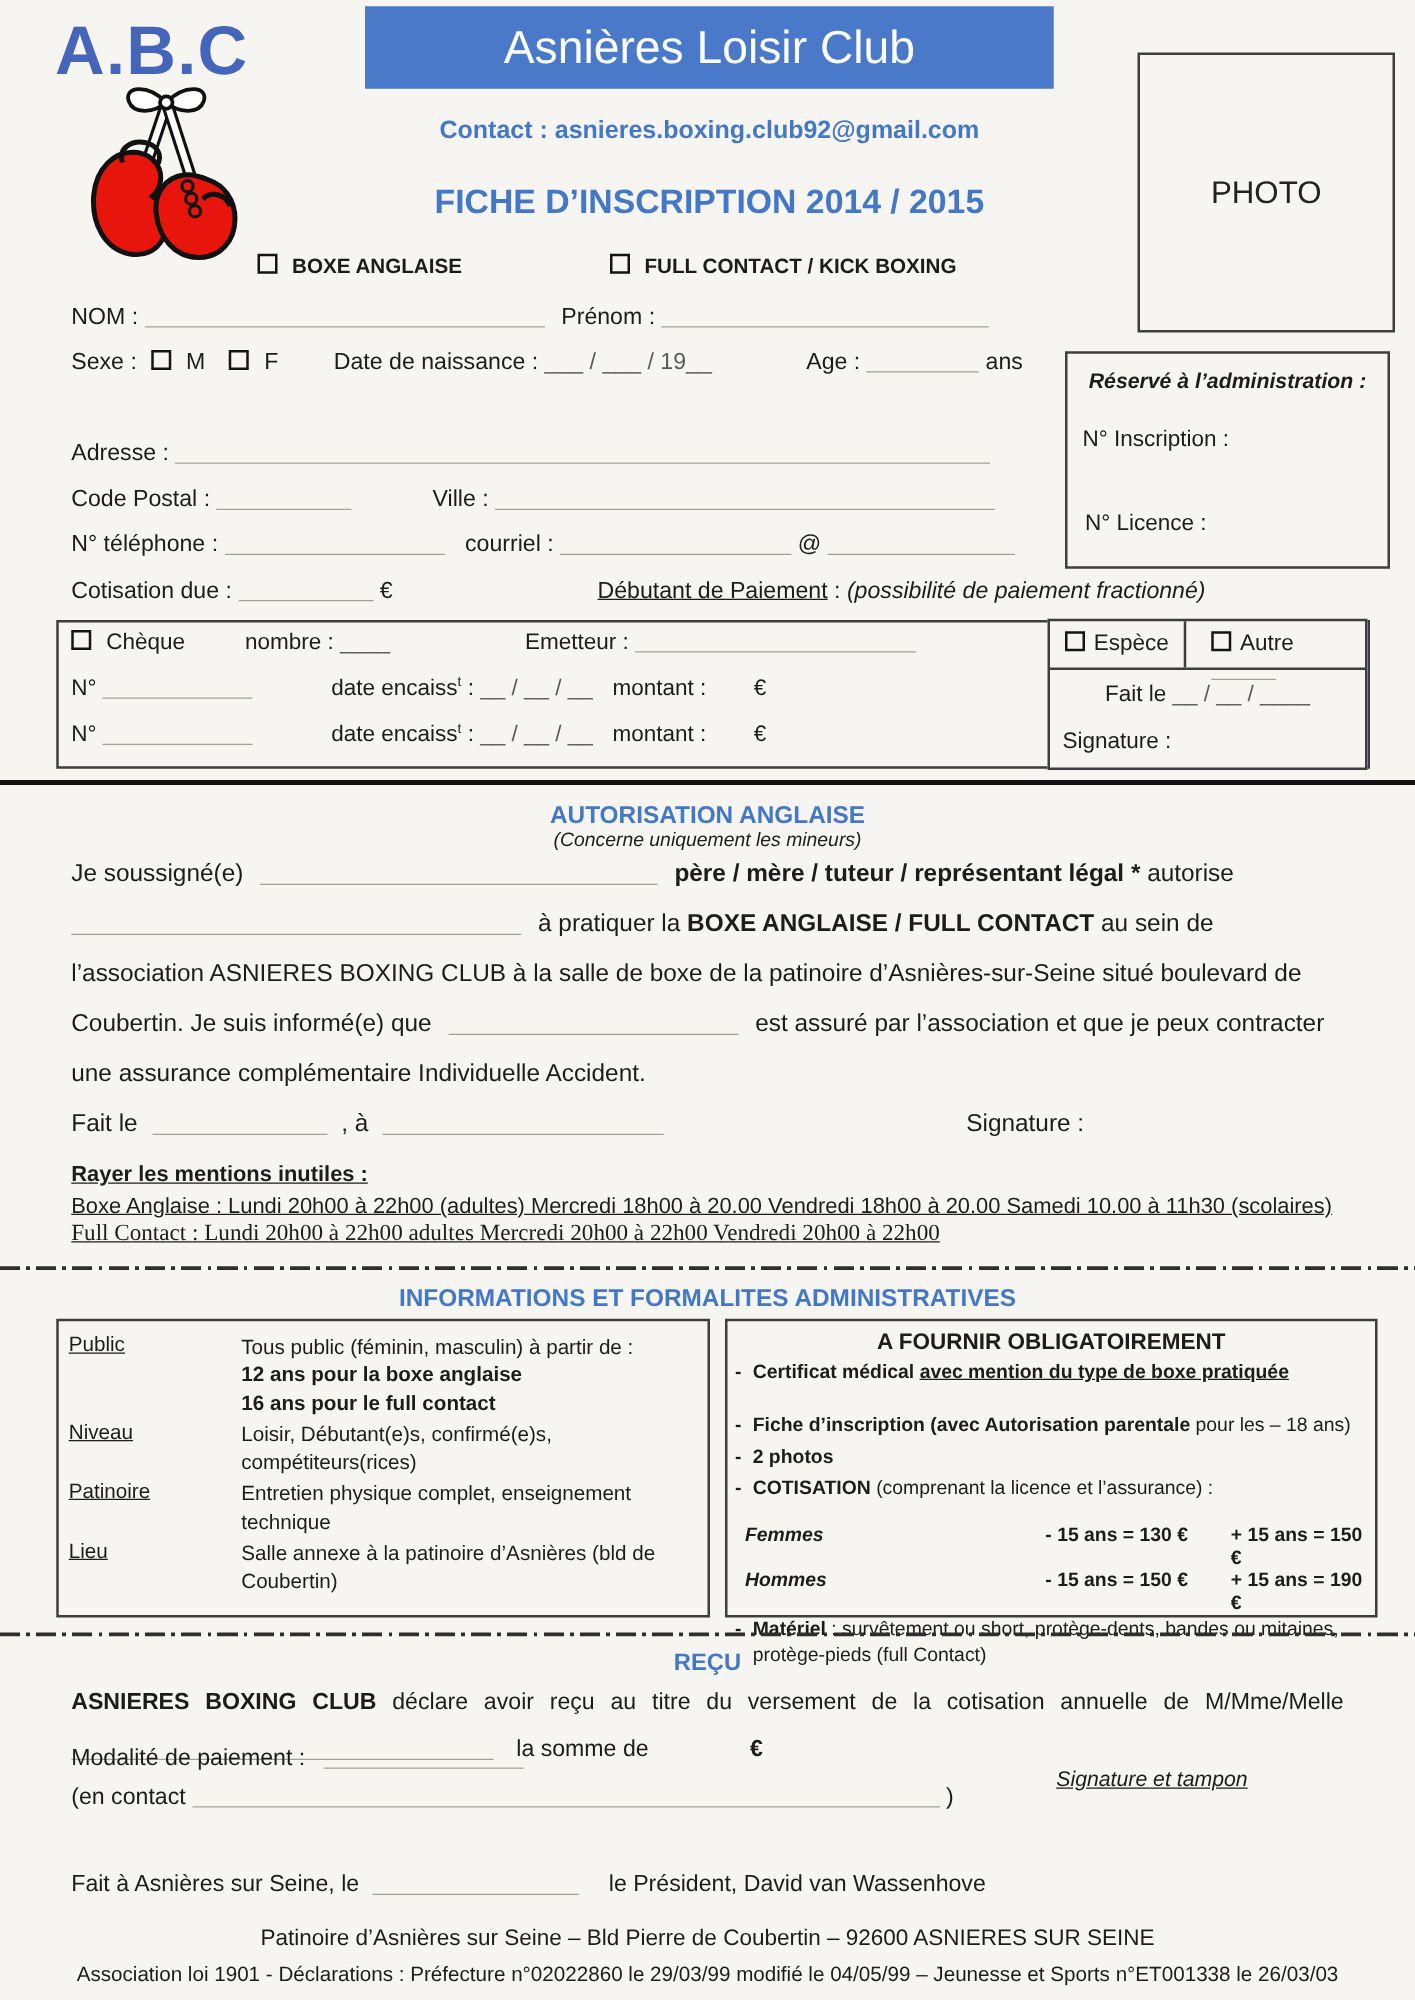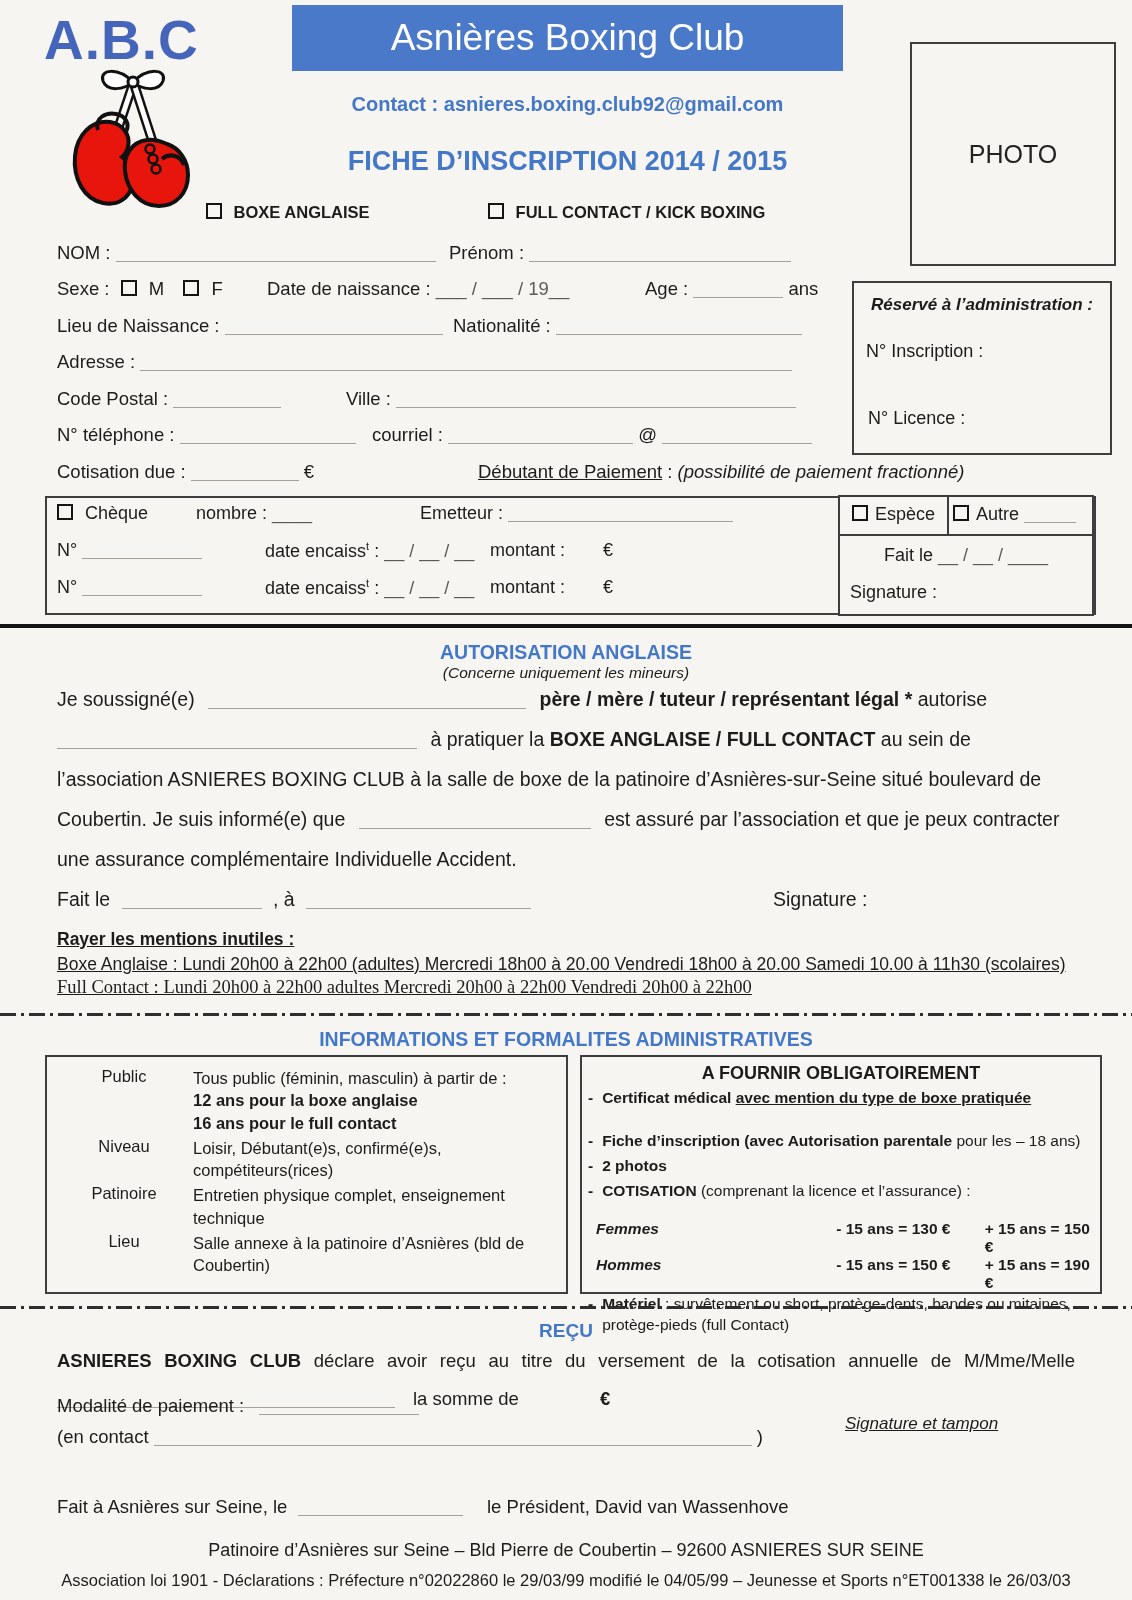--- a/index.html
+++ b/index.html
@@ -21,33 +21,33 @@
   .photo-box{left:910px;top:42px;width:202px;height:220px;display:flex;align-items:center;justify-content:center;font-size:25px;color:#222;}
   .admin-box{left:852px;top:281px;width:256px;height:170px;font-size:18px;}
   .admin-box .ttl{text-align:center;margin-top:12px;font-size:17px;}
   .admin-box .fld1{margin:26px 0 0 12px;}
   .admin-box .fld2{margin:46px 0 0 14px;}
   .pay-box{left:45px;top:496px;width:1047px;height:115px;border-width:2.5px;}
   .pay-row{position:absolute;left:57px;right:60px;height:26px;font-size:18px;white-space:nowrap;}
   .sub-box{left:838px;top:495px;width:252px;height:117px;background:#f7f5f1;font-size:18px;}
   .sub-top{display:flex;height:37px;border-bottom:2px solid #3e3e3e;}
   .sub-c1{width:95px;border-right:2px solid #3e3e3e;padding:7px 0 0 12px;}
-  .sub-c2{flex:1;padding:7px 0 0 4px;}
+  .sub-c2{flex:1;padding:7px 0 0 20px;}
   .sub-fait{margin-top:9px;text-align:center;}
   .sub-sig{margin:16px 0 0 10px;}
   .sep{position:absolute;left:0;width:1132px;height:4px;background:#121212;}
   .dashdot{position:absolute;left:0;width:1132px;height:2.5px;
     background:repeating-linear-gradient(90deg,#2e2e2e 0 16px,transparent 16px 21px,#2e2e2e 21px 24px,transparent 24px 29px);}
   .ctr{position:absolute;left:0;width:1132px;text-align:center;white-space:nowrap;}
   .auth-line{position:absolute;left:57px;right:40px;height:28px;font-size:19.5px;white-space:nowrap;}
   .sched{position:absolute;left:57px;right:37px;font-size:17.5px;white-space:nowrap;text-decoration:underline;}
   .serif{font-family:"Liberation Serif",serif;font-size:18.5px;}
   .info-left{left:45px;top:1055px;width:519px;height:235px;}
   .infogrid{display:grid;grid-template-columns:138px 1fr;padding:10px 8px 0 8px;font-size:16.5px;row-gap:3px;}
-  .infogrid .lab{text-align:center;}
+  .infogrid .lab{text-decoration:underline;}
   .infogrid .val{white-space:normal;line-height:1.35;}
   .info-right{left:580px;top:1055px;width:518px;height:235px;font-size:15.5px;}
   .ir-title{text-align:center;font-weight:bold;font-size:18px;margin-top:6px;}
   .item{display:flex;gap:9px;padding:0 10px 0 6px;line-height:1.35;}
   .item .txt{white-space:normal;}
   .fee{display:flex;padding-left:14px;font-weight:bold;}
   .fee .g{width:246px;font-style:italic;}
   .fee .m{width:152px;}
   .recu-p{position:absolute;left:57px;width:1018px;font-size:18.5px;white-space:normal;
           text-align:justify;text-align-last:justify;}
@@ -71,21 +71,21 @@
     <path d="M52 60 C33 58 19 73 17 94 C15 117 26 137 45 141 C60 144 71 136 74 124 C77 113 72 101 64 95 C71 89 73 77 67 69 C63 63 58 61 52 60 Z" fill="#e8150d" stroke="#111" stroke-width="4"></path>
     <path d="M40 68 C36 56 48 50 58 52 C68 54 72 62 68 70" fill="none" stroke="#111" stroke-width="4"></path>
     <path d="M89 78 C74 80 65 93 67 109 C69 128 82 144 101 144 C118 144 130 131 130 113 C130 98 121 86 109 82 C102 79 95 77 89 78 Z" fill="#e8150d" stroke="#111" stroke-width="4"></path>
     <path d="M104 97 C112 90 123 94 126 103" fill="none" stroke="#111" stroke-width="4"></path>
     <circle cx="92" cy="87" r="4.5" fill="#e8150d" stroke="#111" stroke-width="2.5"></circle>
     <circle cx="95" cy="97" r="4.5" fill="#e8150d" stroke="#111" stroke-width="2.5"></circle>
     <circle cx="98" cy="107" r="4.5" fill="#e8150d" stroke="#111" stroke-width="2.5"></circle>
   </svg>
 
   <div class="banner">
-    <span>Asnières Boxing Club</span>
+    <span>Asnières Loisir Club</span>
   </div>
   <div class="abs blue b" style="left:292px;top:93px;width:551px;text-align:center;font-size:20px">Contact : asnieres.boxing.club92@gmail.com</div>
   <div class="abs blue b" style="left:292px;top:146px;width:551px;text-align:center;font-size:27px">FICHE D’INSCRIPTION 2014 / 2015</div>
   <div class="box photo-box">
     <span>PHOTO</span>
   </div>
 
   <div class="abs b" style="left:206px;top:203px;font-size:16.5px">
     <span class="cb"></span>
     <span>BOXE ANGLAISE</span>
@@ -114,28 +114,20 @@
       <span>Date de naissance :</span>
       <span class="mask">___ / ___ / 19__</span>
     </span>
     <span class="at" style="left:588px">
       <span>Age :</span>
       <span class="blank" style="width:90px"></span>
       <span>ans</span>
     </span>
   </div>
 
-  <div class="line" style="top:315px">
-    <span>Lieu de Naissance :</span>
-    <span class="blank" style="width:218px"></span>
-    <span class="at" style="left:396px">
-      <span>Nationalité :</span>
-      <span class="blank" style="width:246px"></span>
-    </span>
-  </div>
 
   <div class="line" style="top:351px">
     <span>Adresse :</span>
     <span class="blank" style="width:652px"></span>
   </div>
 
   <div class="line" style="top:388px">
     <span>Code Postal :</span>
     <span class="blank" style="width:108px"></span>
     <span class="at" style="left:289px">

